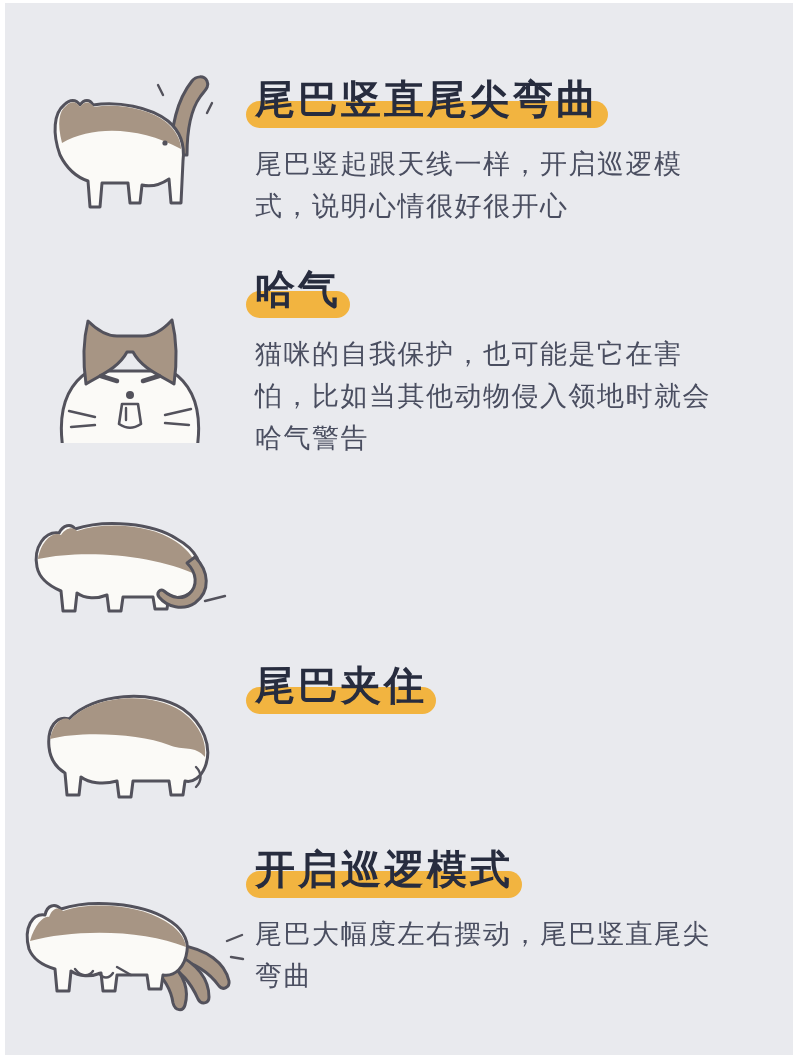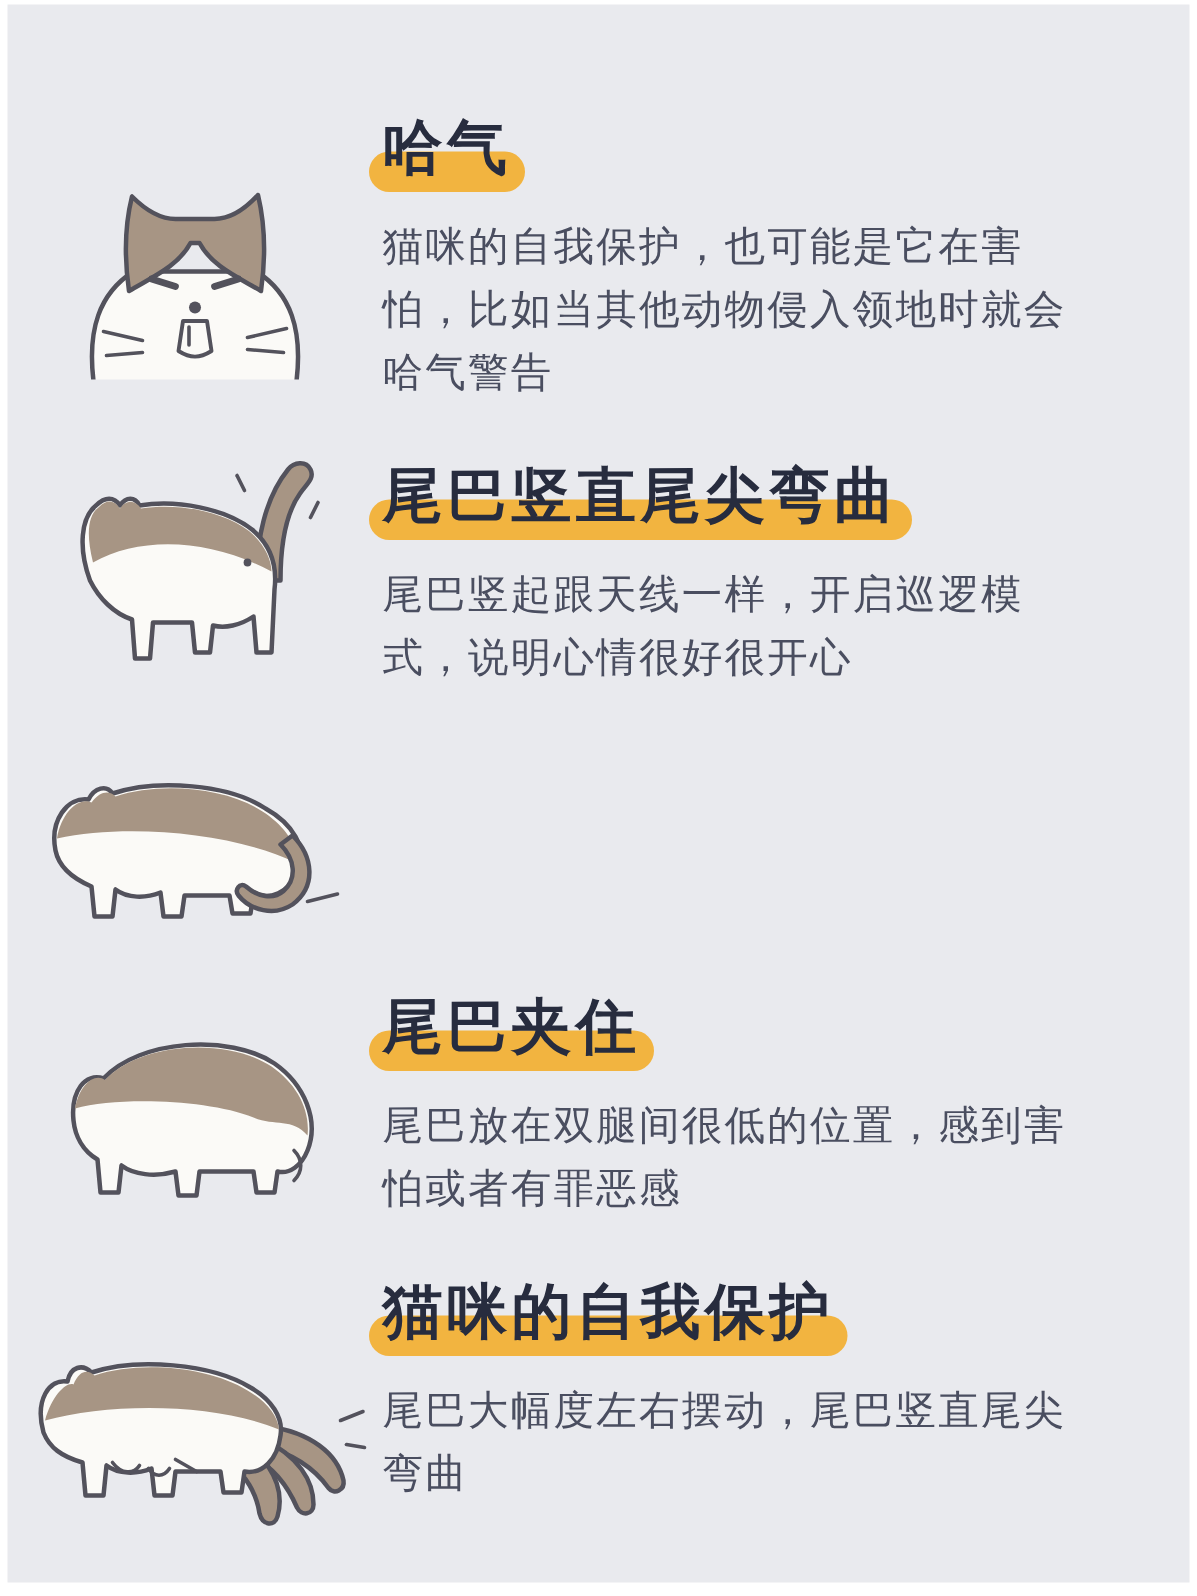--- a/index.html
+++ b/index.html
@@ -74,56 +74,56 @@
   .s2 .illu svg { margin-top: -12px; }
   .s3 .illu svg { margin-top: -2px; }
   .s4 .illu svg { margin-top: 14px; }
   .s5 .illu svg { margin-top: 28px; }
 </style>
 </head>
 <body>
 
 <div class="panel">
 
+  <section class="row s2">
+    <div class="illu">
+      <svg width="200" height="150" viewBox="0 0 200 150">
+        <path class="fur-brown" d="M140 92 C142 64 146 38 162 18 C166 13 174 12 177 18 C180 24 174 28 170 34 C160 48 157 70 157 92 Z"></path>
+        <path class="ink-thin" d="M128 22 L133 32"></path>
+        <path class="ink-thin" d="M182 40 L177 50"></path>
+        <path class="fur-white" d="M30 92 C22 70 24 50 34 42 C40 36 46 36 50 42 C54 36 60 36 63 42 C88 38 120 44 138 58 C150 68 155 82 153 98 L151 140 L141 140 L139 116 C130 122 120 124 112 122 L110 140 L100 140 L98 120 L72 120 L70 144 L60 144 L58 118 C46 114 36 104 30 92 Z"></path>
+        <path class="fur-brown-flat" d="M32 80 C27 60 29 48 36 43 C41 38 46 38 50 44 C54 38 60 38 64 44 C89 40 119 46 136 59 C146 67 151 78 151 86 C110 64 64 62 32 80 Z"></path>
+        <circle class="dark" cx="135" cy="80" r="2.6"></circle>
+      </svg>
+    </div>
+    <div class="content">
+      <h2 class="title"><span class="hl">尾巴竖直尾尖弯曲</span></h2>
+      <p class="desc">尾巴竖起跟天线一样，开启巡逻模式，说明心情很好很开心</p>
+    </div>
+  </section>
+
   <section class="row s1">
     <div class="illu">
       <svg width="150" height="152" viewBox="0 0 150 152">
         <path class="fur-white" d="M8 158 C2 118 12 94 34 80 L116 80 C138 94 148 118 142 158 Z"></path>
         <path class="fur-brown" d="M33 30 C28 50 28 72 31 93 C48 83 64 76 72 61 L78 61 C86 76 102 83 119 93 C122 72 122 50 117 29 C106 41 97 45 88 45 L62 45 C53 45 44 41 33 30 Z"></path>
         <path class="ink" d="M46 85 L62 90" style="stroke-width:4.5"></path>
         <path class="ink" d="M104 85 L88 90" style="stroke-width:4.5"></path>
         <circle class="dark" cx="75" cy="104" r="4"></circle>
         <path class="fur-white" d="M67 113 L83 113 L86 133 C78 138 72 138 64 133 Z" style="stroke-width:2.6"></path>
         <path class="ink-thin" d="M71 117 L71 129"></path>
         <path class="ink-thin" d="M14 120 L40 126"></path>
         <path class="ink-thin" d="M16 136 L40 134"></path>
         <path class="ink-thin" d="M136 118 L110 124"></path>
         <path class="ink-thin" d="M134 134 L110 132"></path>
       </svg>
     </div>
     <div class="content">
       <h2 class="title"><span class="hl">哈气</span></h2>
       <p class="desc">猫咪的自我保护，也可能是它在害怕，比如当其他动物侵入领地时就会哈气警告</p>
-    </div>
-  </section>
-
-  <section class="row s2">
-    <div class="illu">
-      <svg width="200" height="150" viewBox="0 0 200 150">
-        <path class="fur-brown" d="M140 92 C142 64 146 38 162 18 C166 13 174 12 177 18 C180 24 174 28 170 34 C160 48 157 70 157 92 Z"></path>
-        <path class="ink-thin" d="M128 22 L133 32"></path>
-        <path class="ink-thin" d="M182 40 L177 50"></path>
-        <path class="fur-white" d="M30 92 C22 70 24 50 34 42 C40 36 46 36 50 42 C54 36 60 36 63 42 C88 38 120 44 138 58 C150 68 155 82 153 98 L151 140 L141 140 L139 116 C130 122 120 124 112 122 L110 140 L100 140 L98 120 L72 120 L70 144 L60 144 L58 118 C46 114 36 104 30 92 Z"></path>
-        <path class="fur-brown-flat" d="M32 80 C27 60 29 48 36 43 C41 38 46 38 50 44 C54 38 60 38 64 44 C89 40 119 46 136 59 C146 67 151 78 151 86 C110 64 64 62 32 80 Z"></path>
-        <circle class="dark" cx="135" cy="80" r="2.6"></circle>
-      </svg>
-    </div>
-    <div class="content">
-      <h2 class="title"><span class="hl">尾巴竖直尾尖弯曲</span></h2>
-      <p class="desc">尾巴竖起跟天线一样，开启巡逻模式，说明心情很好很开心</p>
     </div>
   </section>
 
   <section class="row s3">
     <div class="illu">
       <svg width="210" height="128" viewBox="0 0 210 128">
         <path class="fur-white" d="M12 72 C8 52 20 36 34 38 C38 30 46 28 50 34 C80 24 128 28 152 44 C170 54 180 70 174 86 C168 100 154 106 144 100 L142 114 L130 114 L128 102 L98 102 L96 116 L84 116 L82 100 C72 104 60 104 52 98 L50 116 L38 116 L36 96 C22 90 14 82 12 72 Z"></path>
         <path class="fur-brown-flat" d="M13 64 C16 46 28 36 36 40 C42 32 48 32 52 36 C82 26 126 30 150 46 C164 55 174 68 172 80 C130 60 60 54 13 64 Z"></path>
         <path class="fur-brown" d="M170 62 C184 76 186 96 170 108 C158 116 142 112 134 102 C131 98 135 93 139 96 C147 103 157 105 164 99 C173 91 172 78 162 68 Z"></path>
         <path class="ink-thin" d="M180 106 L200 101"></path>
@@ -134,38 +134,37 @@
   <section class="row s4">
     <div class="illu">
       <svg width="190" height="132" viewBox="0 0 190 132">
         <path class="fur-white" d="M14 72 C12 52 22 40 34 44 C58 18 118 14 148 34 C168 48 178 72 170 92 C166 102 158 108 150 106 L148 120 L136 120 L134 106 L98 106 L96 122 L84 122 L82 106 C68 110 54 108 46 102 L44 120 L32 120 L30 98 C20 92 15 82 14 72 Z"></path>
         <path class="fur-brown-flat" d="M15 64 C18 48 28 40 35 45 C58 20 116 16 146 36 C162 47 172 64 170 82 C160 70 148 76 134 70 C104 58 44 56 15 64 Z"></path>
         <path class="ink-thin" d="M161 92 C167 98 167 106 161 112"></path>
       </svg>
     </div>
     <div class="content">
       <h2 class="title"><span class="hl">尾巴夹住</span></h2>
-      <p class="desc">尾巴放在双腿间很低的位置，感到害怕或者有罪恶感</p>
     </div>
   </section>
 
   <section class="row s5">
     <div class="illu">
       <svg width="234" height="148" viewBox="0 0 234 148">
         <path class="fur-brown" d="M166 72 C194 76 212 90 216 108 C217 114 210 118 206 113 C196 99 182 90 162 85 Z"></path>
         <path class="fur-brown" d="M162 80 C186 92 196 108 196 124 C196 131 188 132 185 126 C178 110 168 98 154 92 Z"></path>
         <path class="fur-brown" d="M156 88 C172 102 176 118 172 132 C170 139 162 138 160 130 C158 116 150 104 142 98 Z"></path>
         <path class="fur-white" d="M16 76 C10 54 20 40 32 42 C34 32 42 30 48 36 C78 26 128 30 154 46 C168 54 176 66 174 78 C172 94 162 104 150 102 L148 116 L136 116 L134 102 L104 102 L102 118 L90 118 L88 100 C78 104 66 104 58 98 L56 118 L44 118 L42 96 C28 92 20 86 16 76 Z"></path>
         <path class="fur-brown-flat" d="M17 68 C22 50 32 42 36 44 C40 34 46 34 50 38 C80 28 126 32 152 48 C164 55 172 64 173 74 C130 56 60 56 17 68 Z"></path>
         <path class="ink-thin" d="M214 68 L229 62"></path>
         <path class="ink-thin" d="M218 84 L230 86"></path>
         <path class="ink-thin" d="M62 96 C68 104 76 104 80 98"></path>
         <path class="ink-thin" d="M86 100 C90 106 96 106 100 100"></path>
         <path class="ink-thin" d="M104 94 L118 102"></path>
       </svg>
     </div>
     <div class="content">
-      <h2 class="title"><span class="hl">猫咪的自我保护</span></h2>
+      <h2 class="title"><span class="hl">开启巡逻模式</span></h2>
       <p class="desc">尾巴大幅度左右摆动，尾巴竖直尾尖弯曲</p>
     </div>
   </section>
 
 </div>
 
 </body></html>

